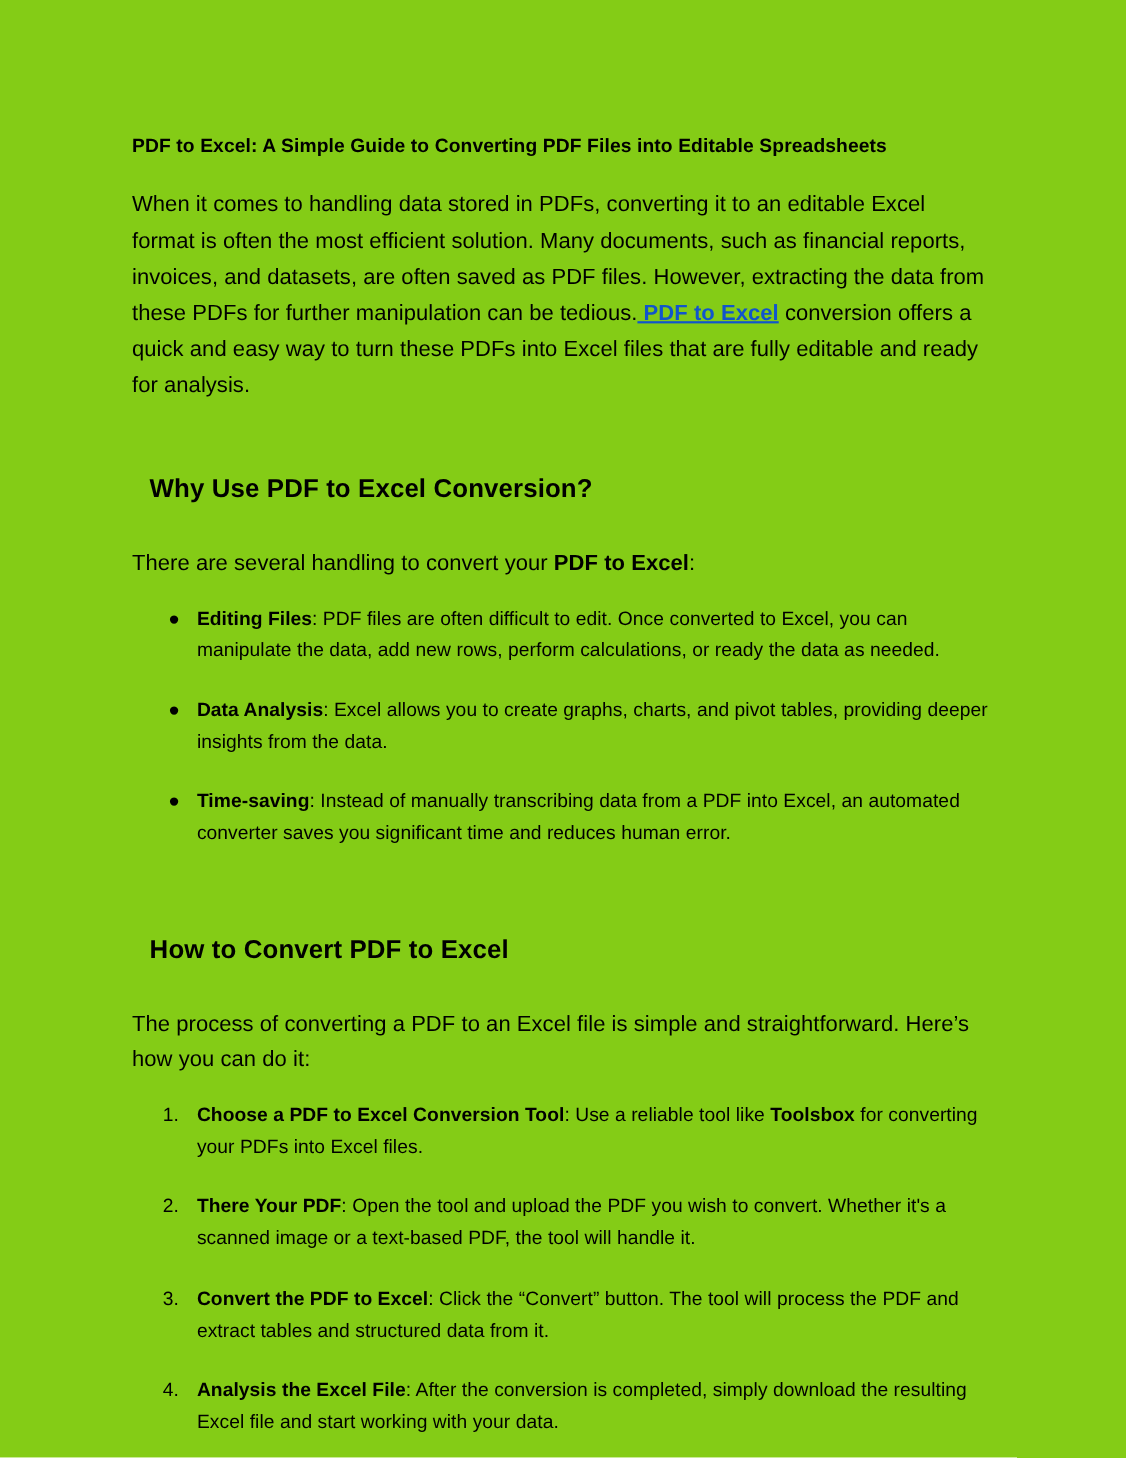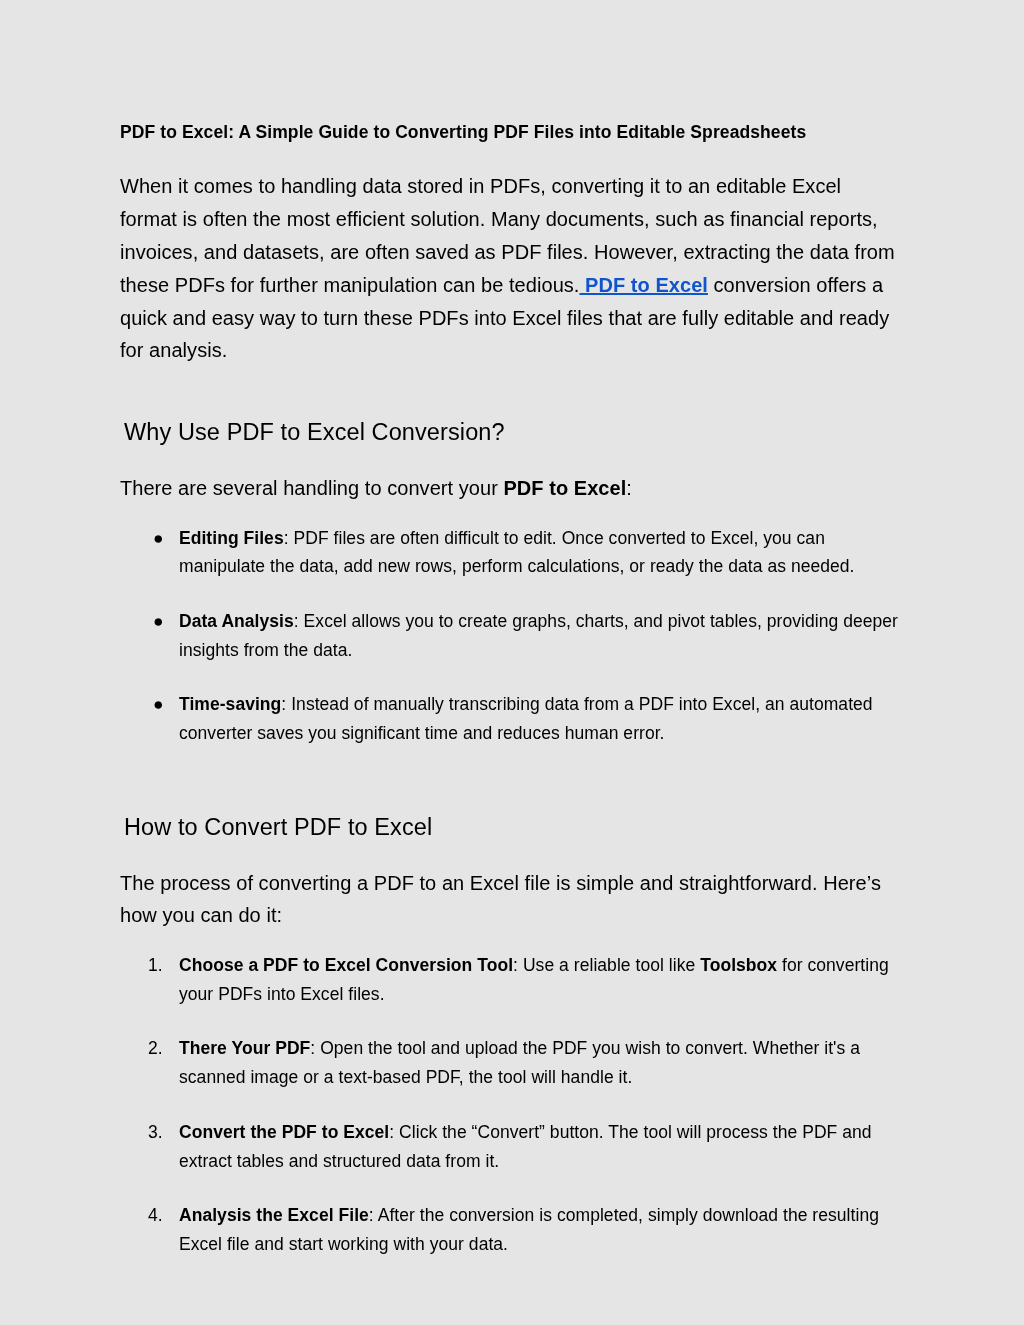--- a/index.html
+++ b/index.html
@@ -12,21 +12,21 @@
     height: 1325px;
     font-family: "Liberation Sans", sans-serif;
     color: #000000;
     -webkit-font-smoothing: antialiased;
   }
 
   .page {
     position: relative;
     width: 1024px;
     height: 1325px;
-    background: #e5e5e5;
+    background: #84cc16;
     box-sizing: border-box;
     padding: 120px 121px 0 120px;
     overflow: hidden;
   }
 
   .doc-title {
     font-size: 17.5px;
     font-weight: bold;
     line-height: 1.45;
     letter-spacing: 0.1px;
@@ -37,24 +37,24 @@
     font-size: 20px;
     font-weight: normal;
     line-height: 1.64;
     margin: 0;
     letter-spacing: 0.05px;
     text-align: left;
   }
 
   h2.section-heading {
     font-size: 23.5px;
-    font-weight: normal;
+    font-weight: bold;
     line-height: 1.35;
     letter-spacing: 0.1px;
-    margin: 4px;
+    margin: 16px;
   }
   .gap-after-h2      { height: 19px; }
   .gap-after-lead    { height: 19px; }
   .gap-before-h2     { height: 46px; }
   .gap-before-h2-big { height: 60px; }
   .gap-before-h2-last{ height: 57px; }
 
   ul.bullet-list,
   ol.number-list {
     margin: 0;

